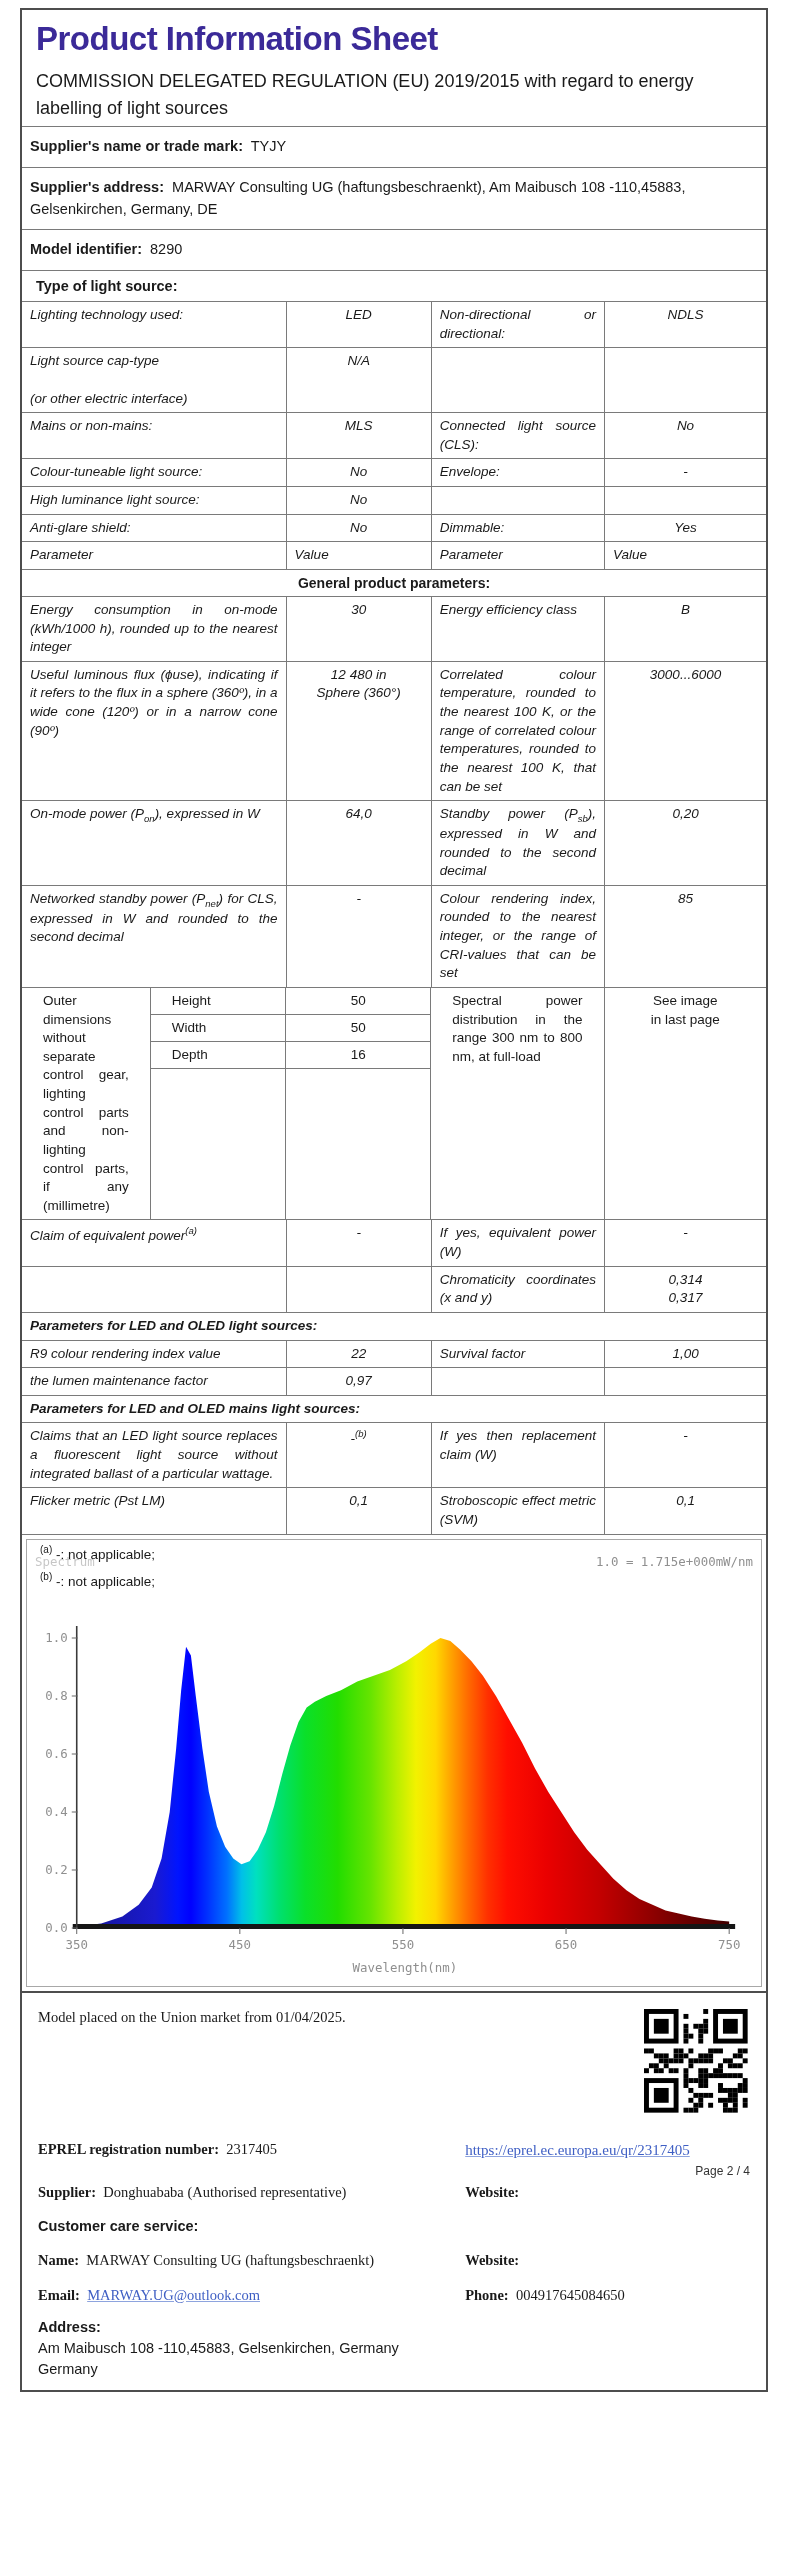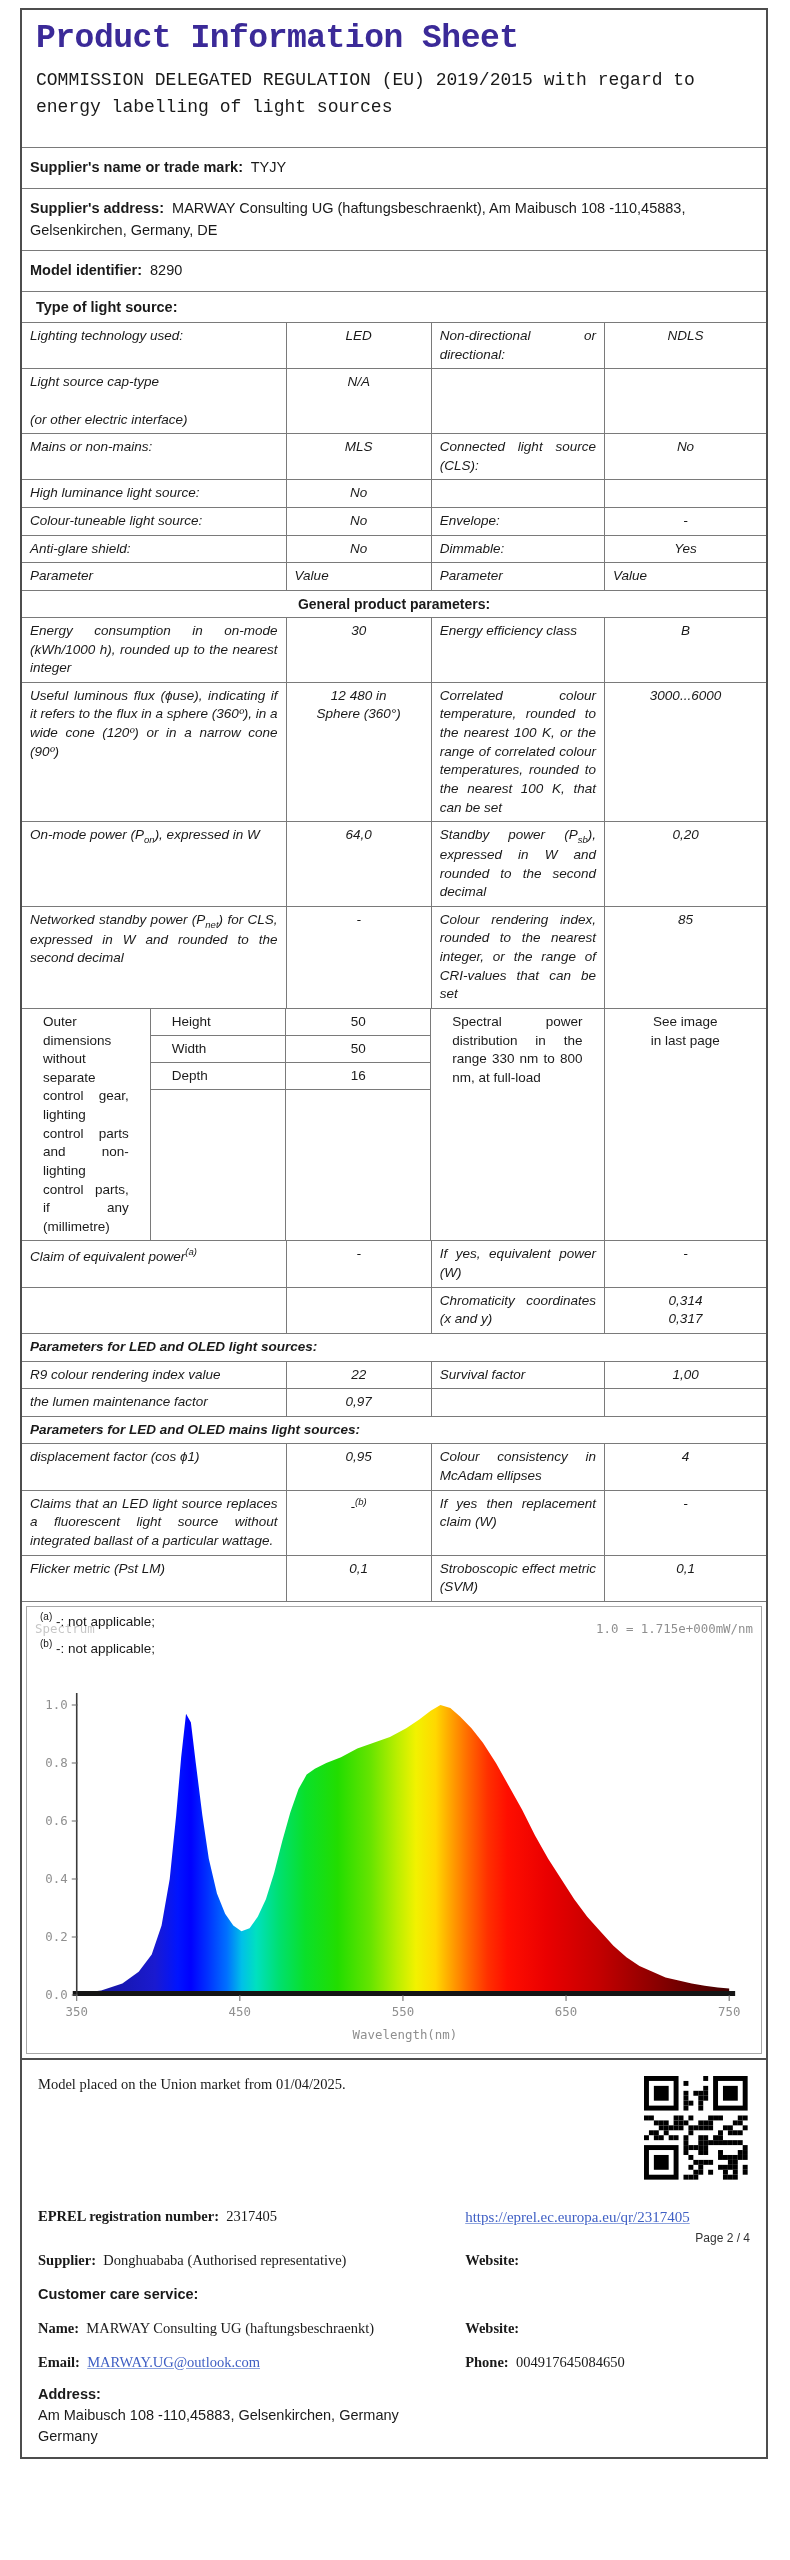--- a/index.html
+++ b/index.html
@@ -1,21 +1,21 @@
 <!DOCTYPE html>
 <html><head>
 <meta charset="utf-8">
 <style>
   html,body{margin:0;padding:0;background:#fff;}
   body{font-family:"Liberation Sans",sans-serif;color:#1a1a1a;}
   .page{position:relative;width:790px;height:2560px;background:#ffffff;overflow:hidden;}
   .sheet{position:absolute;left:20px;top:8px;width:748px;border:2px solid #4d4d4d;background:#fff;box-sizing:border-box;}
 
   
-  .head{padding:8px 14px 26px;border-bottom:1px solid #7a7a7a;font-family:Liberation Mono, monospace;}
+  .head{padding:8px 14px 4px;border-bottom:1px solid #7a7a7a;}
   .title{font-size:33px;font-weight:bold;color:#3b2a98;margin:2px 0 10px;letter-spacing:-0.5px;}
   .reg{font-size:18px;line-height:1.5;}
 
   .inforow{padding:9px 8px;border-bottom:1px solid #7a7a7a;font-size:14.5px;line-height:1.5;}
   .lbl{font-weight:bold;}
   .heading-row{padding:7px 14px;border-bottom:1px solid #7a7a7a;font-weight:bold;font-size:14.5px;}
 
   
   table.g4{width:100%;border-collapse:collapse;table-layout:fixed;font-size:13.5px;line-height:1.38;font-style:italic;}
   table.g4 td{border-right:1px solid #7a7a7a;border-bottom:1px solid #7a7a7a;padding:4px 8px;vertical-align:top;word-wrap:break-word;}
@@ -106,30 +106,30 @@
             <td class="c2">&nbsp;</td>
             <td class="c3">&nbsp;</td>
           </tr>
           <tr>
             <td class="c0">Mains or non-mains:</td>
             <td class="c1">MLS</td>
             <td class="c2">Connected light source (CLS):</td>
             <td class="c3">No</td>
           </tr>
           <tr>
+            <td class="c0">Colour-tuneable light source:</td>
+            <td class="c1">No</td>
+            <td class="c2">Envelope:</td>
+            <td class="c3">-</td>
+          </tr>
+          <tr>
             <td class="c0">High luminance light source:</td>
             <td class="c1">No</td>
             <td class="c2">&nbsp;</td>
             <td class="c3">&nbsp;</td>
-          </tr>
-          <tr>
-            <td class="c0">Colour-tuneable light source:</td>
-            <td class="c1">No</td>
-            <td class="c2">Envelope:</td>
-            <td class="c3">-</td>
           </tr>
           <tr>
             <td class="c0">Anti-glare shield:</td>
             <td class="c1">No</td>
             <td class="c2">Dimmable:</td>
             <td class="c3">Yes</td>
           </tr>
         </tbody>
     </table>
 
@@ -191,21 +191,21 @@
     <div class="dims">
       <div class="d-outer">Outer dimensions without separate control gear, lighting control parts and non-lighting control parts, if any (millimetre)</div>
       <div class="d-lab" style="grid-column:2;grid-row:1">Height</div>
       <div class="d-val" style="grid-column:3;grid-row:1">50</div>
       <div class="d-lab" style="grid-column:2;grid-row:2">Width</div>
       <div class="d-val" style="grid-column:3;grid-row:2">50</div>
       <div class="d-lab" style="grid-column:2;grid-row:3">Depth</div>
       <div class="d-val" style="grid-column:3;grid-row:3">16</div>
       <div class="d-fill" style="grid-column:2;grid-row:4"></div>
       <div class="d-fill" style="grid-column:3;grid-row:4"></div>
-      <div class="d-param">Spectral power distribution in the range 330 nm to 800 nm, at full-load</div>
+      <div class="d-param">Spectral power distribution in the range 300 nm to 800 nm, at full-load</div>
       <div class="d-value">See image
 in last page</div>
     </div>
 
     <table class="g4">
       <colgroup>
           <col style="width:35.5%">
           <col style="width:19.5%">
           <col style="width:23.3%">
           <col style="width:21.7%">
@@ -233,26 +233,20 @@
             <td class="c3">1,00</td>
           </tr>
           <tr>
             <td class="c0">the lumen maintenance factor</td>
             <td class="c1">0,97</td>
             <td class="c2">&nbsp;</td>
             <td class="c3">&nbsp;</td>
           </tr>
           <tr>
             <td colspan="4" class="sec-left">Parameters for LED and OLED mains light sources:</td>
-          </tr>
-          <tr>
-            <td class="c0">displacement factor (cos ϕ1)</td>
-            <td class="c1">0,95</td>
-            <td class="c2">Colour consistency in McAdam ellipses</td>
-            <td class="c3">4</td>
           </tr>
           <tr>
             <td class="c0">Claims that an LED light source replaces a fluorescent light source without integrated ballast of a particular wattage.</td>
             <td class="c1">-<sup>(b)</sup></td>
             <td class="c2">If yes then replacement claim (W)</td>
             <td class="c3">-</td>
           </tr>
           <tr>
             <td class="c0">Flicker metric (Pst LM)</td>
             <td class="c1">0,1</td>

